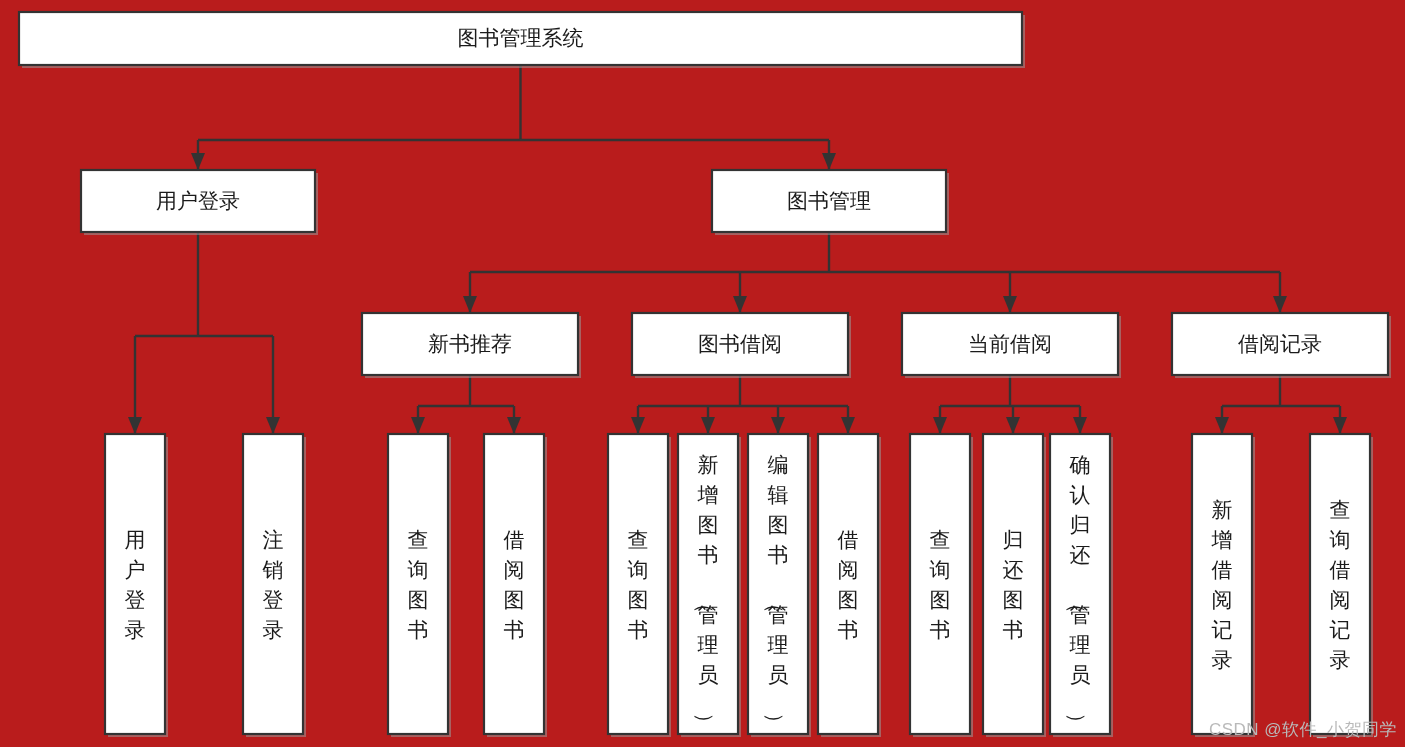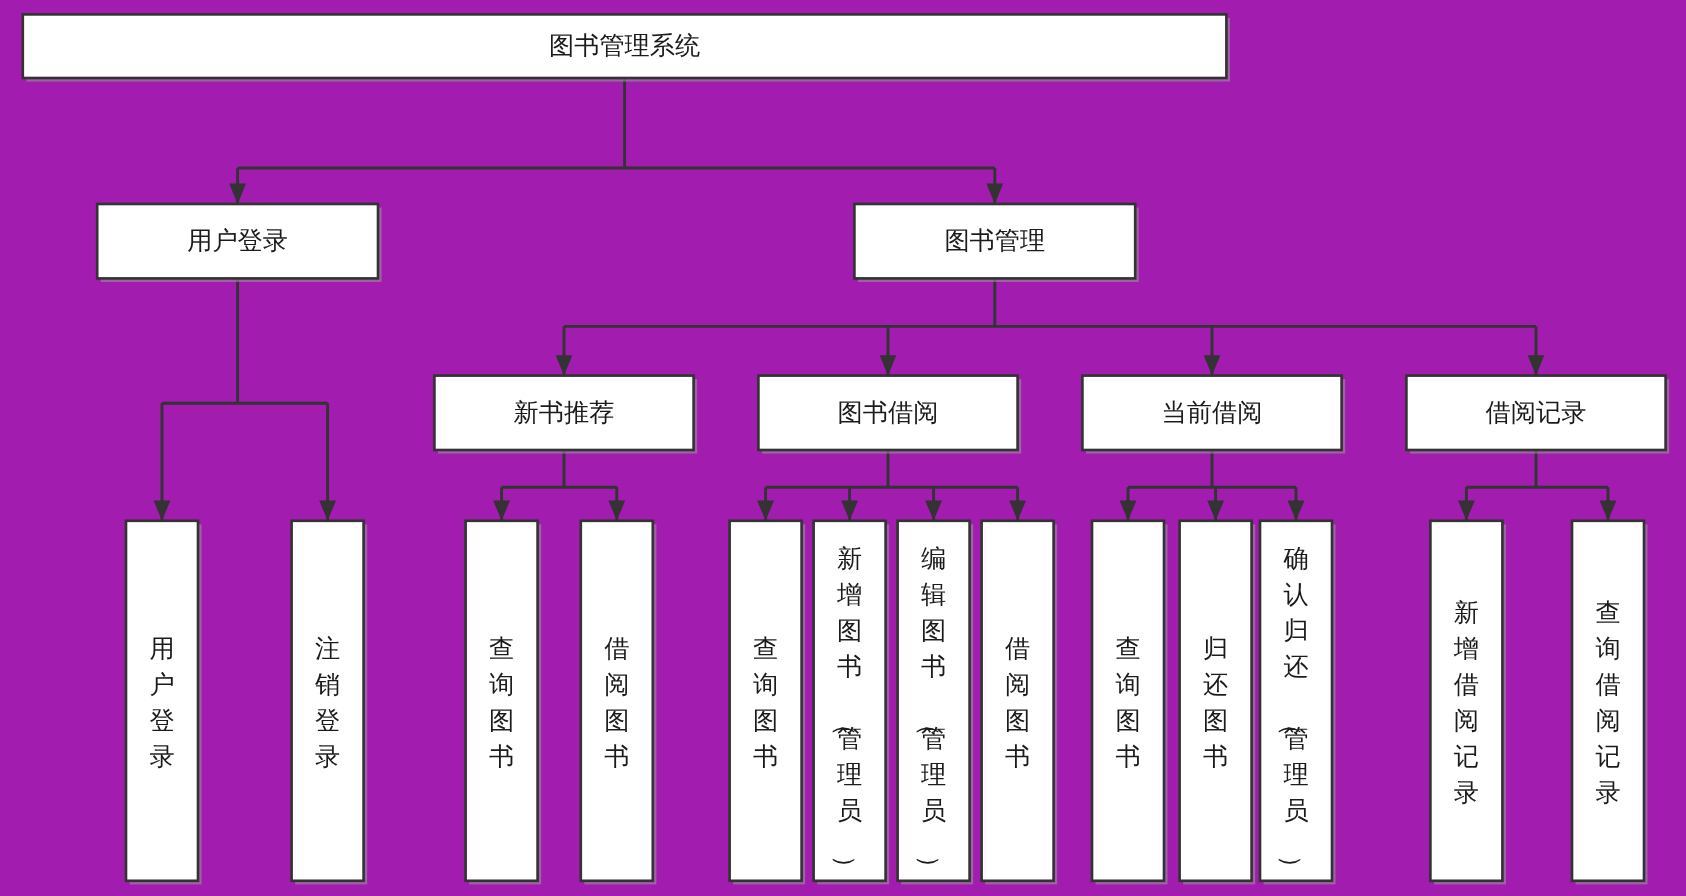--- a/index.html
+++ b/index.html
@@ -11,21 +11,21 @@
   body {
     width: 1405px;
     height: 747px;
     font-family: "Liberation Sans", "DejaVu Sans", sans-serif;
     overflow: hidden;
   }
   #diagram-root {
     position: relative;
     width: 1405px;
     height: 747px;
-    background: #a21caf;
+    background: #b91c1c;
   }
   svg#tree-svg {
     position: absolute;
     left: 0;
     top: 0;
     width: 1405px;
     height: 747px;
     display: block;
   }
   .node-box {
@@ -241,13 +241,14 @@
           <text x="1222" y="517.4" class="node-label-v"><tspan x="1222" dy="0">新</tspan><tspan x="1222" dy="30">增</tspan><tspan x="1222" dy="30">借</tspan><tspan x="1222" dy="30">阅</tspan><tspan x="1222" dy="30">记</tspan><tspan x="1222" dy="30">录</tspan></text>
         </g>
         <g>
           <rect x="1313" y="437" width="60" height="300" class="node-shadow"></rect>
           <rect x="1310" y="434" width="60" height="300" class="node-box"></rect>
           <text x="1340" y="517.4" class="node-label-v"><tspan x="1340" dy="0">查</tspan><tspan x="1340" dy="30">询</tspan><tspan x="1340" dy="30">借</tspan><tspan x="1340" dy="30">阅</tspan><tspan x="1340" dy="30">记</tspan><tspan x="1340" dy="30">录</tspan></text>
         </g>
       </g>
   </svg>
 
+  <div class="watermark-text">CSDN @软件_小贺同学</div>
 </div>
 
 </body></html>

